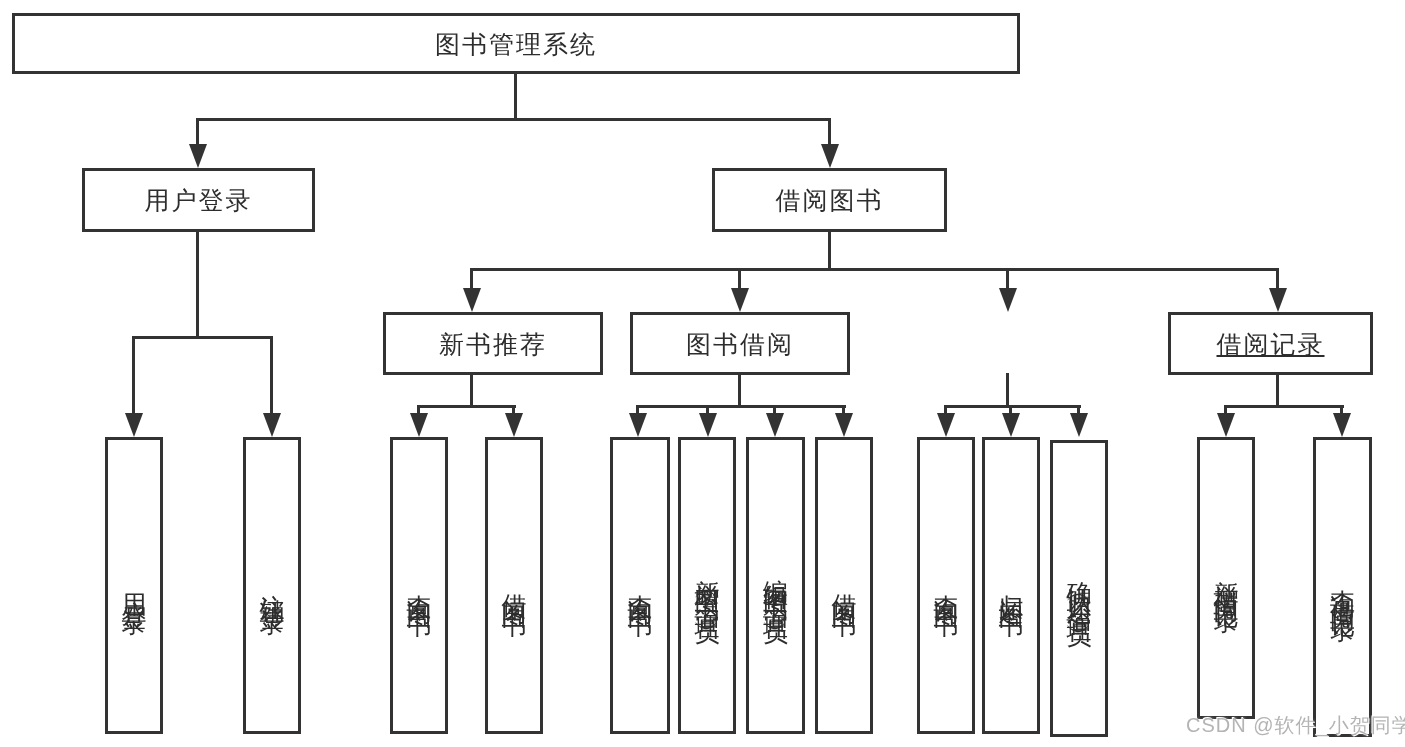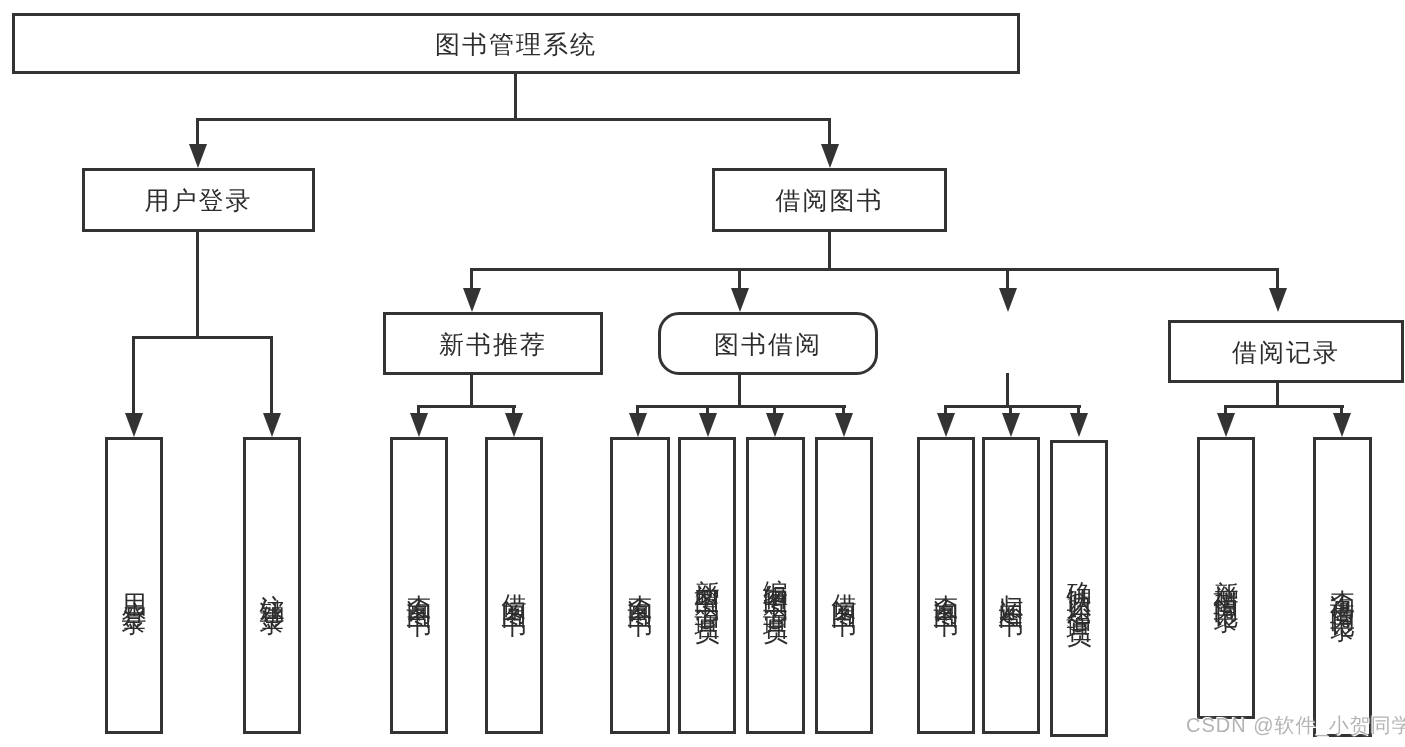--- a/index.html
+++ b/index.html
@@ -109,24 +109,24 @@
   <div class="tri" style="left:1333px;top:413px;"></div>
 
   <div class="box" style="left:12px;top:13px;width:1008px;height:61px;">图书管理系统</div>
 
   <div class="box" style="left:82px;top:168px;width:233px;height:64px;">用户登录</div>
 
   <div class="box" style="left:712px;top:168px;width:235px;height:64px;">借阅图书</div>
 
   <div class="box" style="left:383px;top:312px;width:220px;height:63px;">新书推荐</div>
 
-  <div class="box" style="left:658px;top:312px;width:220px;height:63px;border-radius:21px;">图书借阅</div>
+  <div class="box" style="left:630px;top:312px;width:220px;height:63px;">图书借阅</div>
 
 
-  <div class="box" style="left:1168px;top:320px;width:236px;height:63px;">借阅记录</div>
+  <div class="box" style="left:1168px;top:312px;width:205px;height:63px;text-decoration:underline;">借阅记录</div>
 
   <div class="box leaf" style="left:105px;top:437px;width:58px;height:297px;">
     <span>用户登录</span>
   </div>
 
   <div class="box leaf" style="left:243px;top:437px;width:58px;height:297px;">
     <span>注销登录</span>
   </div>
 
   <div class="box leaf" style="left:390px;top:437px;width:58px;height:297px;">

